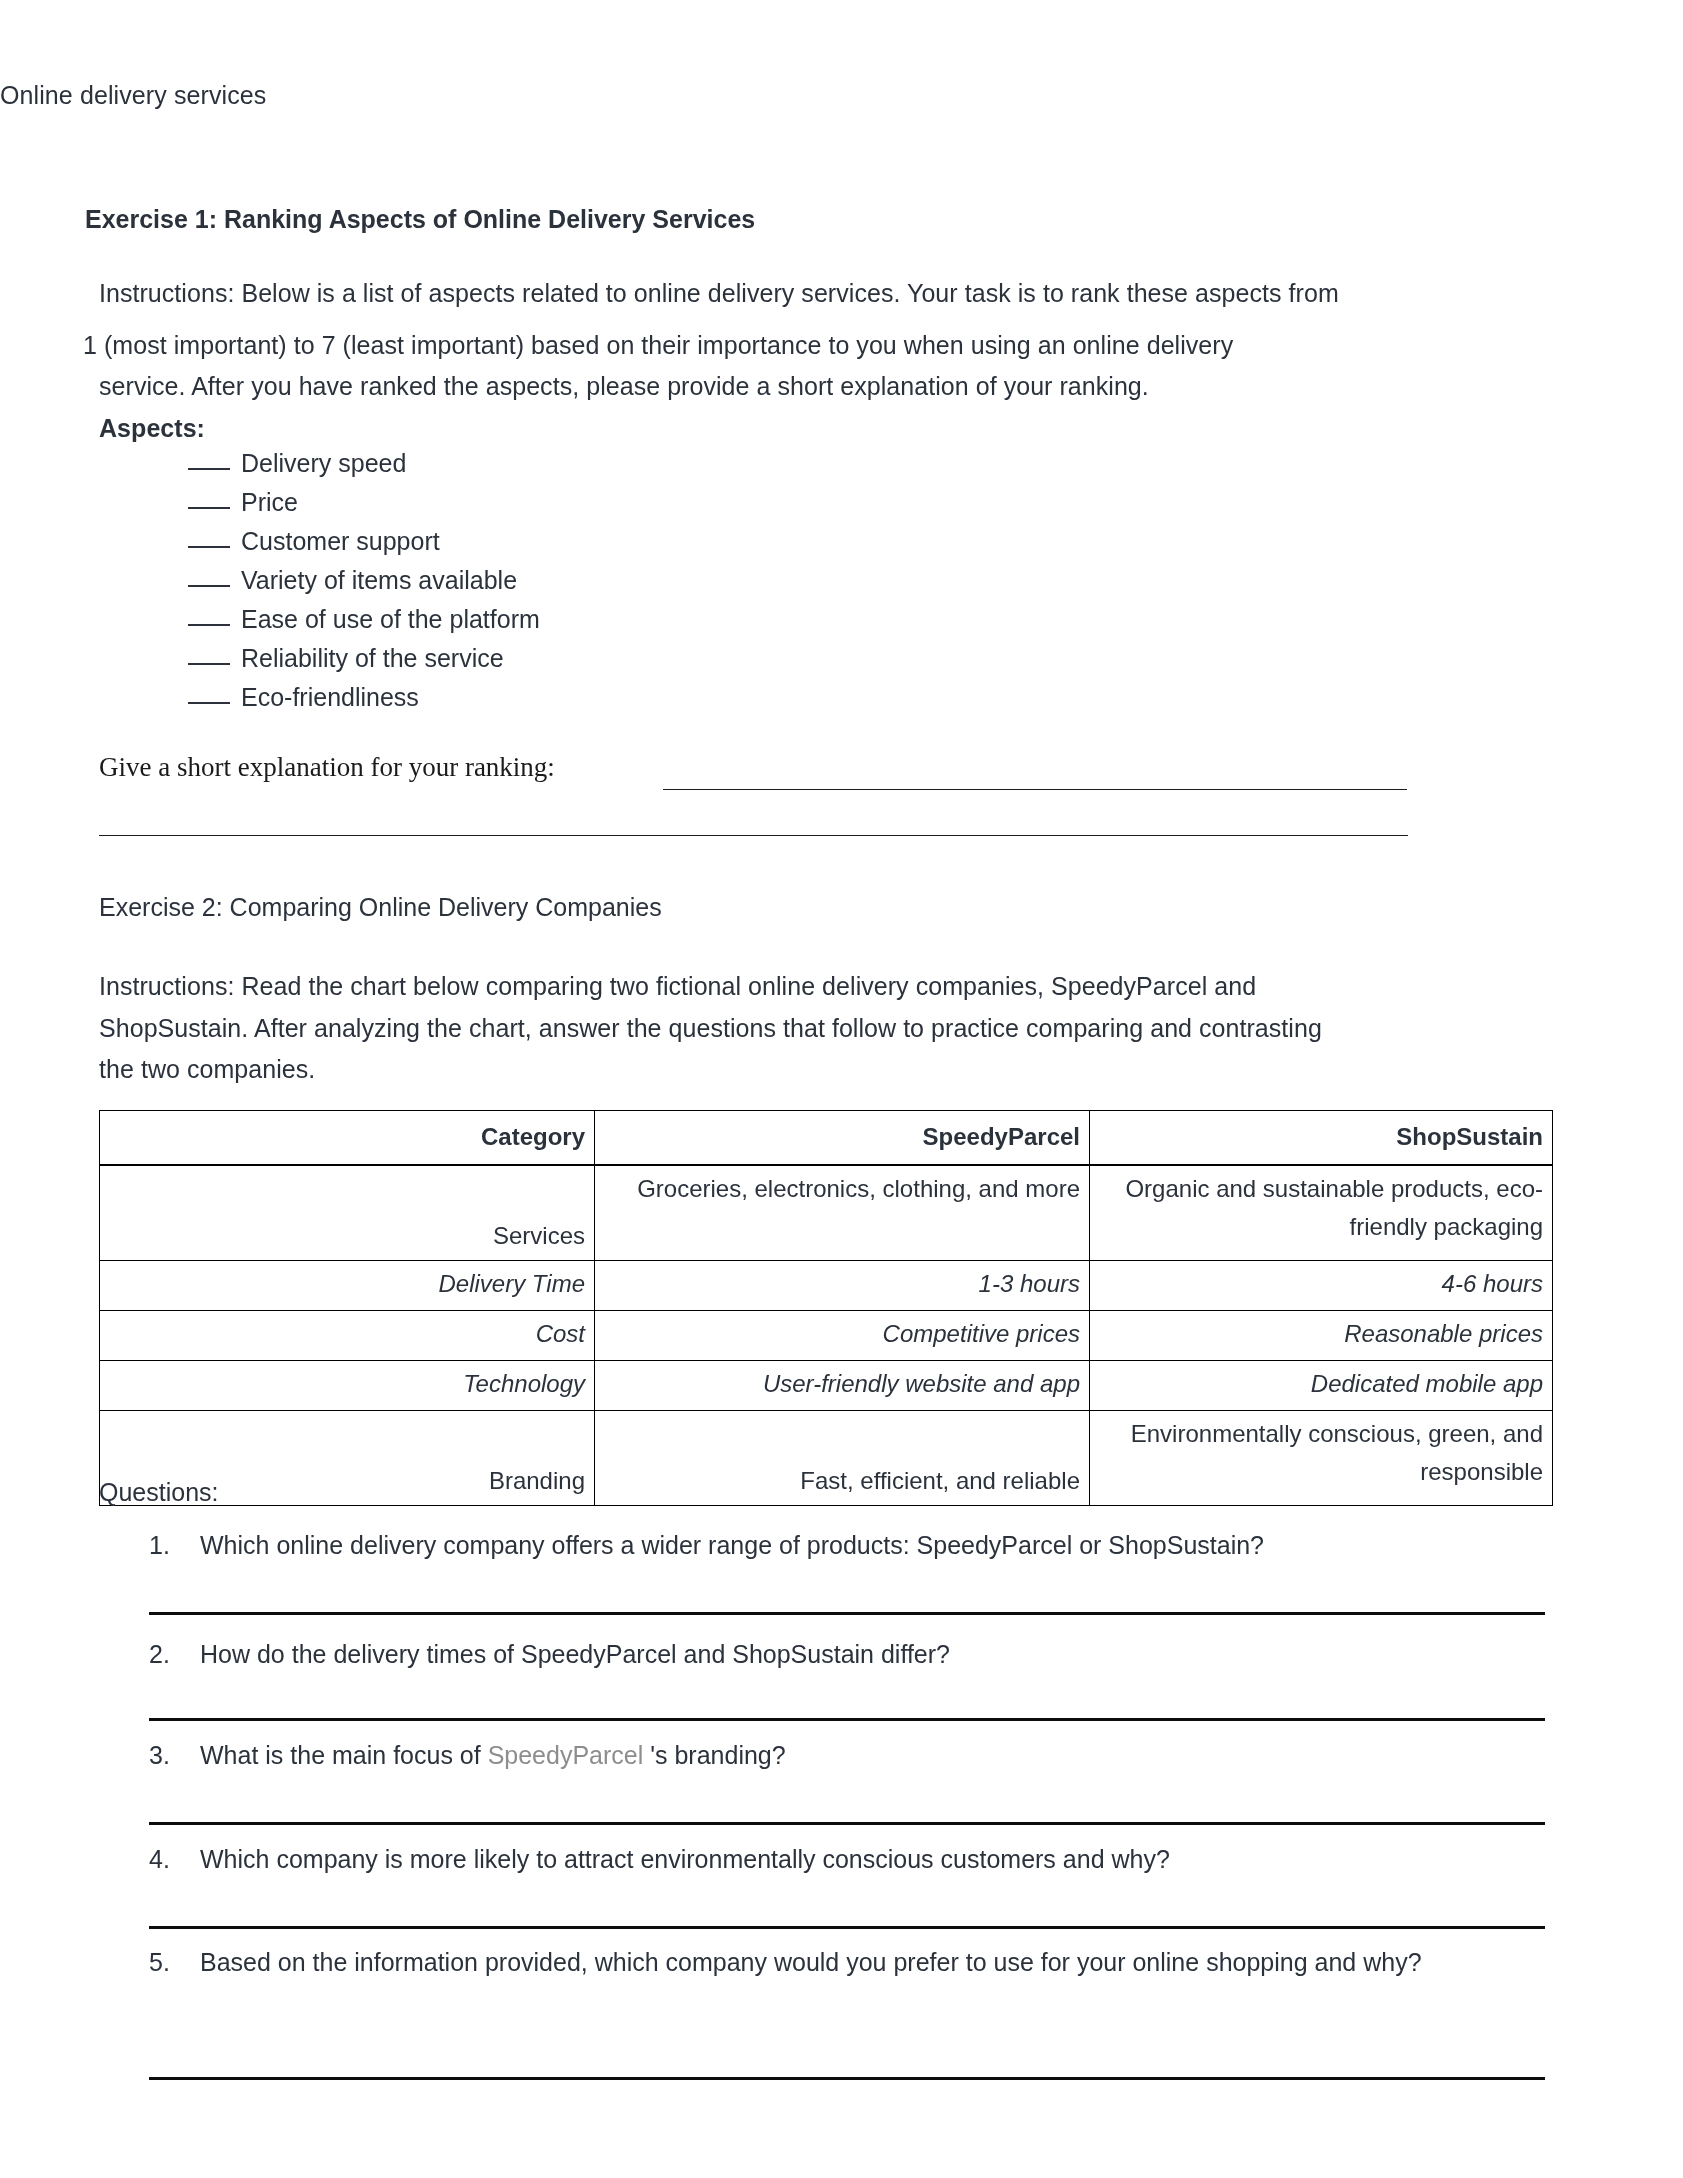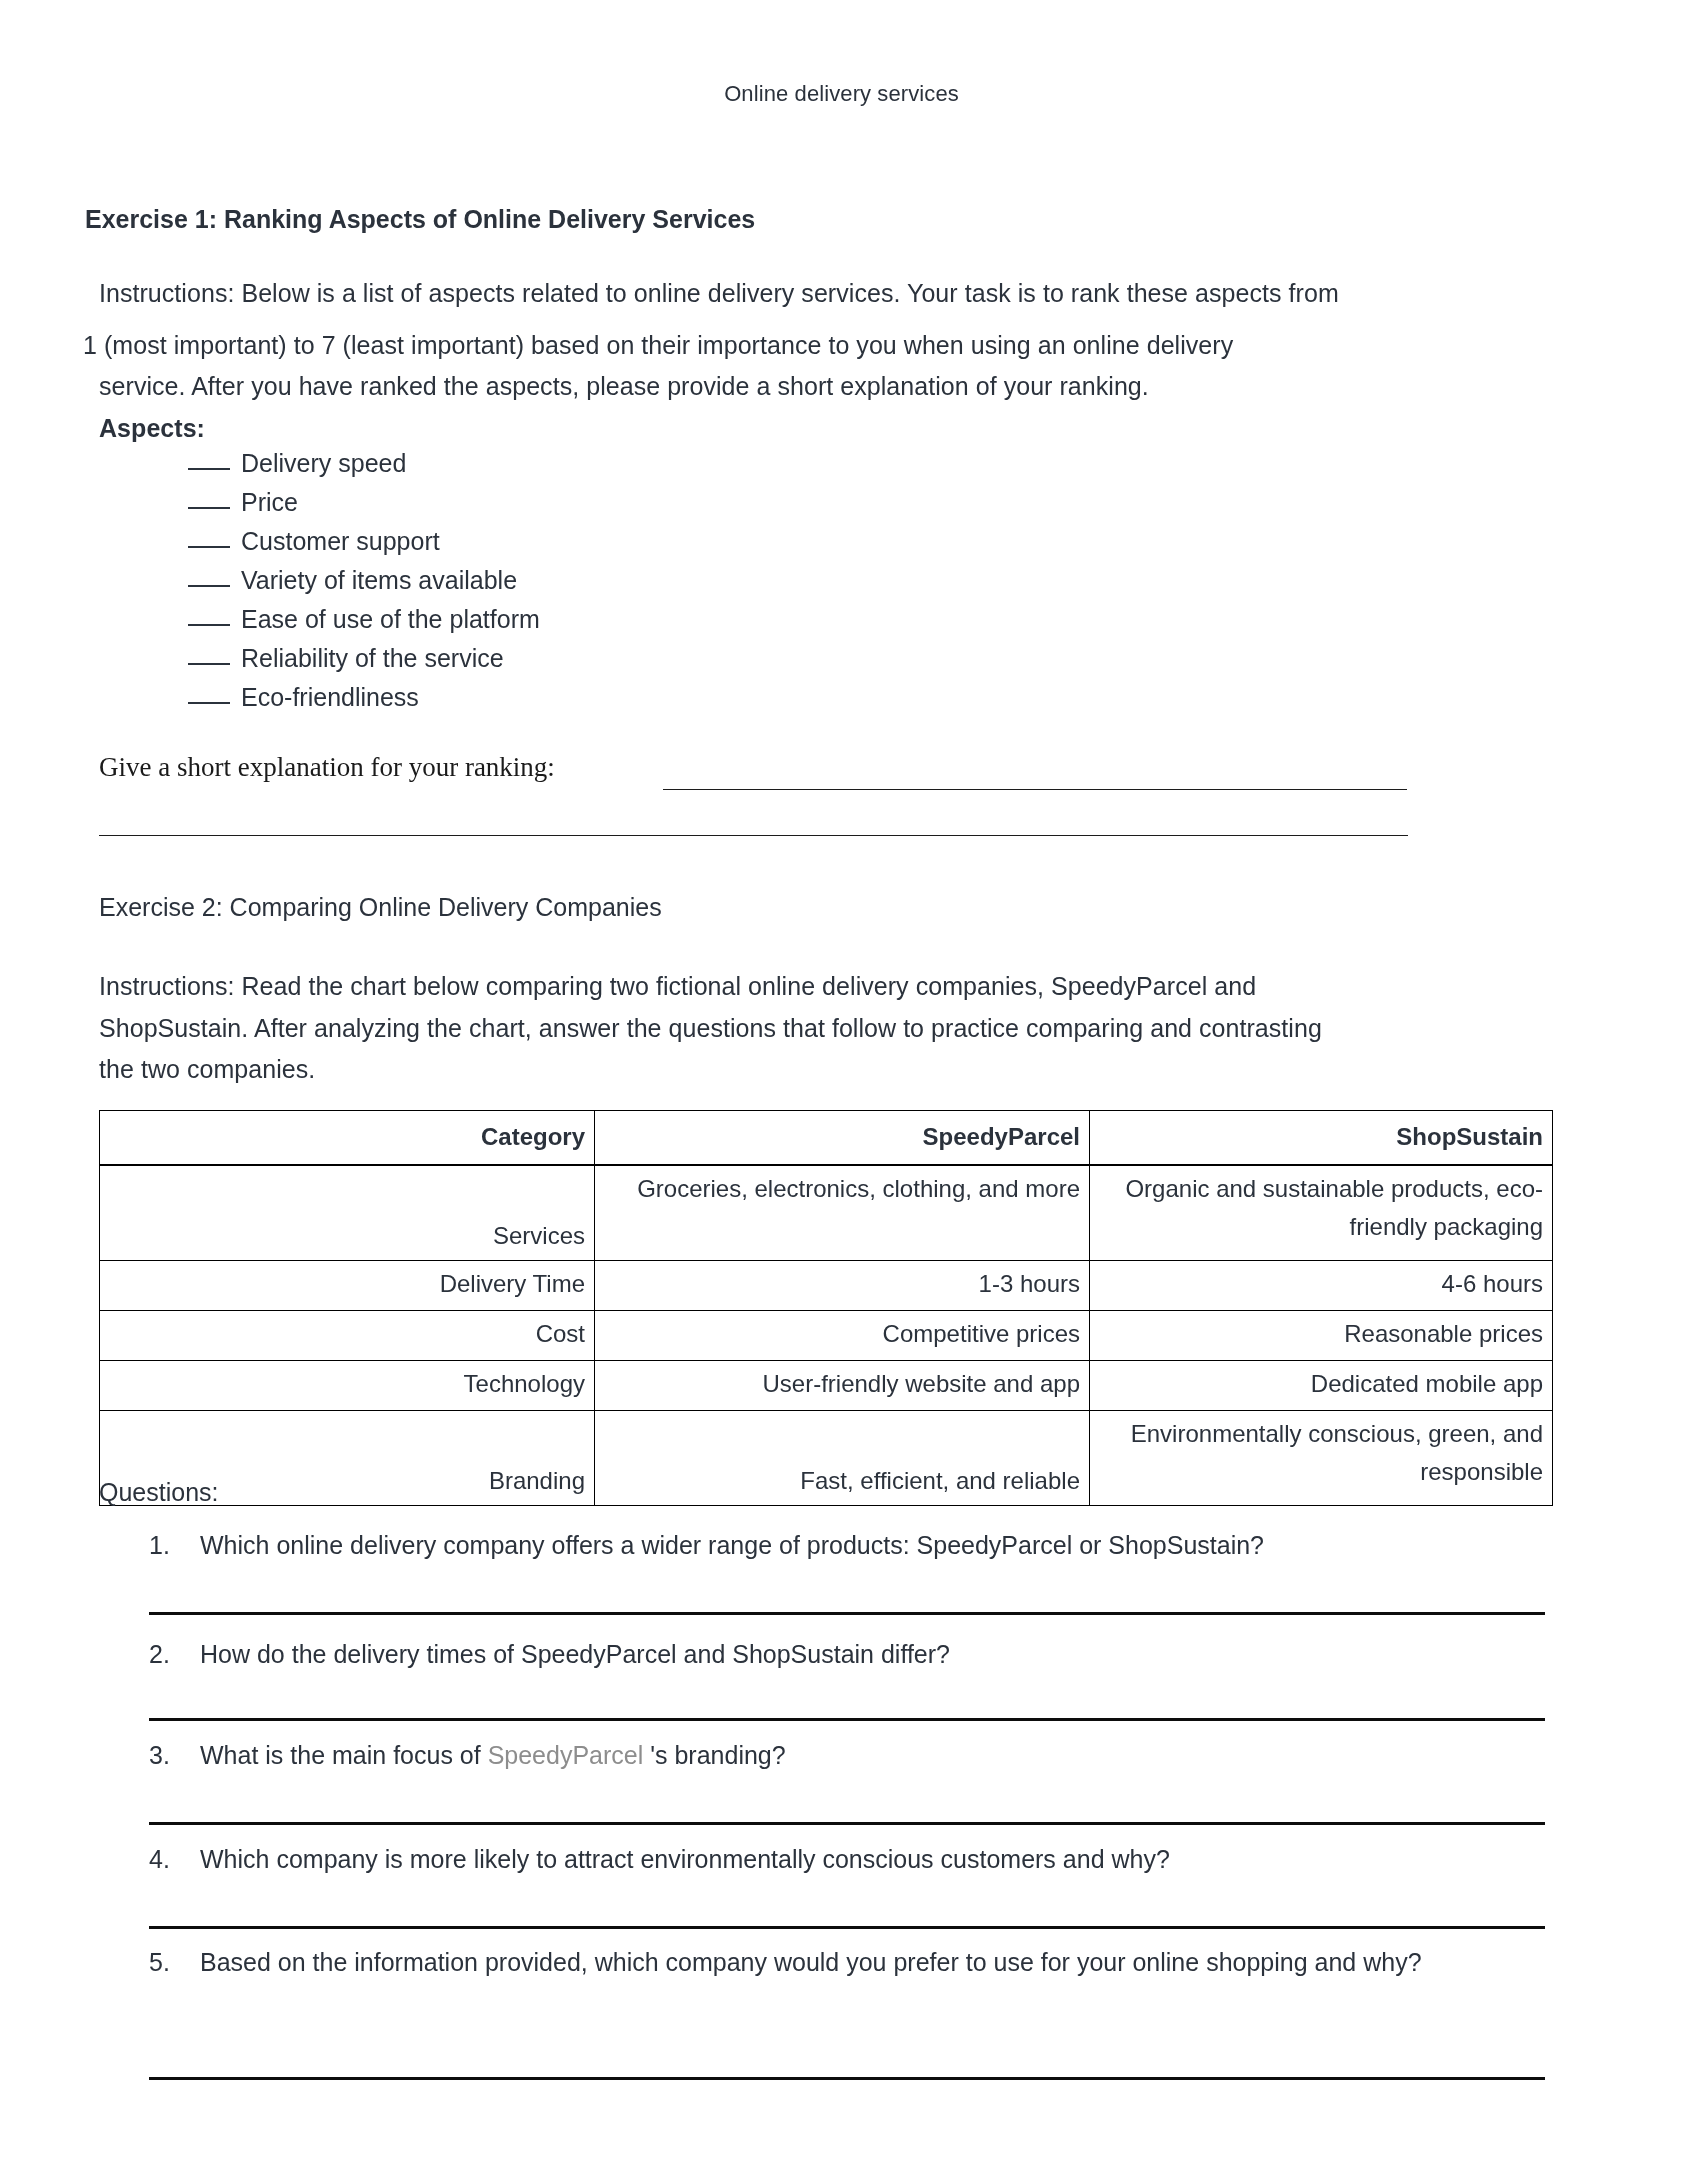--- a/index.html
+++ b/index.html
@@ -23,22 +23,21 @@
     background: #ffffff;
     overflow: hidden;
   }
 
   
   .doc-title {
     position: absolute;
     top: 81px;
     left: 0;
     width: 1683px;
-    text-align: center;
-    font-size: 22px;
+    font-size: 25px;
     letter-spacing: 0.1px;
     color: #2b323c;
   }
 
   .block {
     position: absolute;
     left: 0;
     width: 1455px;
   }
 
@@ -115,21 +114,21 @@
     font-weight: bold;
     height: 44px;
     vertical-align: middle;
     border-bottom-width: 2.4px;
   }
   .cmp-table col.c1 { width: 495px; }
   .cmp-table col.c2 { width: 495px; }
   .cmp-table col.c3 { width: 463px; }
   td.bottomcell { vertical-align: bottom; }
   tr.tall td { height: 85px; }
-  tr.normal td { height: 40px; }
+  tr.normal td { height: 40px; font-style: italic; }
 
   
   .q-label {
     position: absolute;
     left: 99px;
     font-size: 25px;
     line-height: 38px;
     color: #2b323c;
   }
   .q-item {

